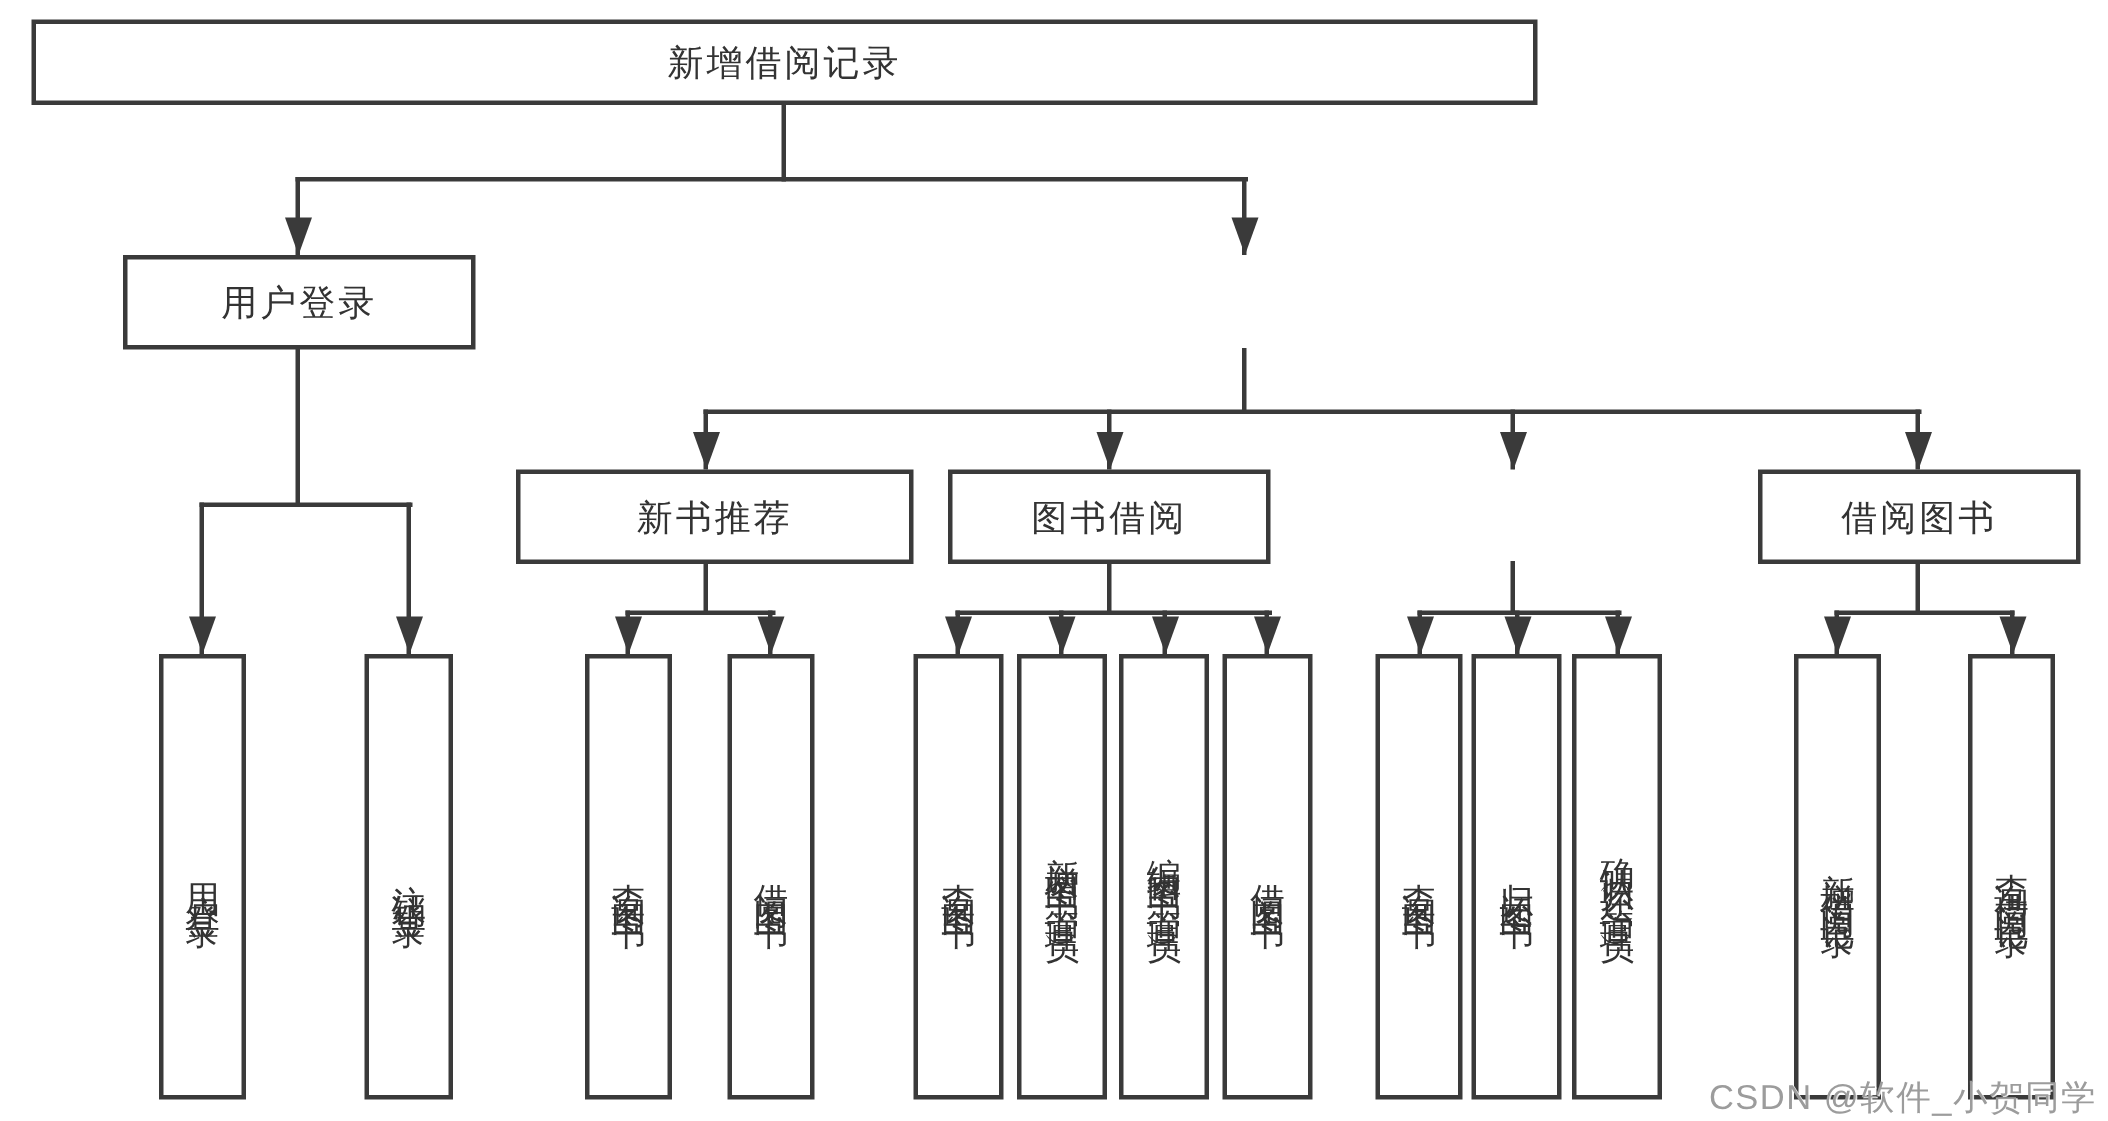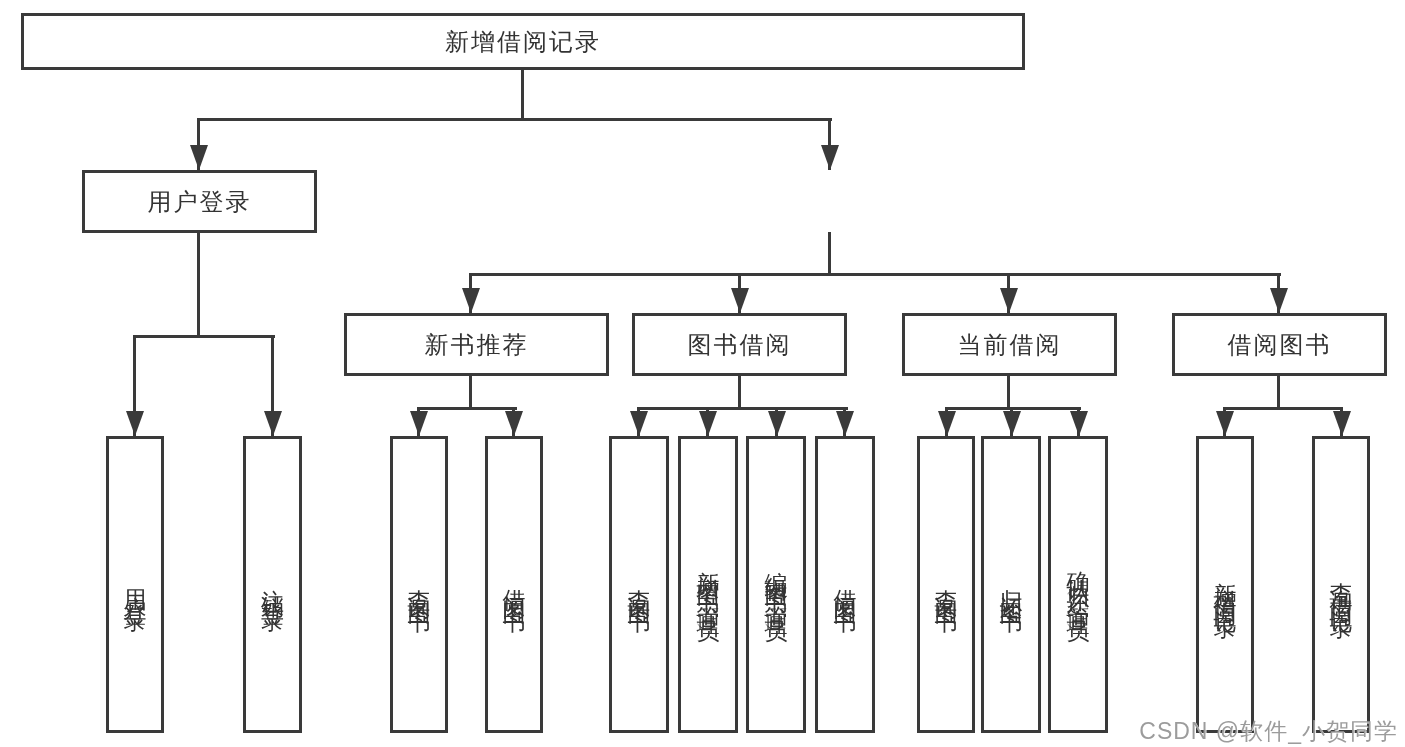--- a/index.html
+++ b/index.html
@@ -63,21 +63,20 @@
 <body>
 
 <div class="canvas">
 
   <div class="box" style="left:21px; top:13px; width:1004px; height:57px;">新增借阅记录</div>
 
   <div class="box" style="left:82px; top:170px; width:235px; height:63px;">用户登录</div>
 
   <div class="box" style="left:344px; top:313px; width:265px; height:63px;">新书推荐</div>
   <div class="box" style="left:632px; top:313px; width:215px; height:63px;">图书借阅</div>
-  <div class="box" style="left:902px; top:313px; width:215px; height:63px;">当前借阅</div>
   <div class="box" style="left:1172px; top:313px; width:215px; height:63px;">借阅图书</div>
 
   <div class="box leaf" style="left:106px; top:436px; width:58px; height:297px;">用户登录</div>
   <div class="box leaf" style="left:243px; top:436px; width:59px; height:297px;">注销登录</div>
 
   <div class="box leaf" style="left:390px; top:436px; width:58px; height:297px;">查询图书</div>
   <div class="box leaf" style="left:485px; top:436px; width:58px; height:297px;">借阅图书</div>
 
   <div class="box leaf" style="left:609px; top:436px; width:60px; height:297px;">查询图书</div>
   <div class="box leaf" style="left:678px; top:436px; width:60px; height:297px;">新增图书（管理员）</div>

